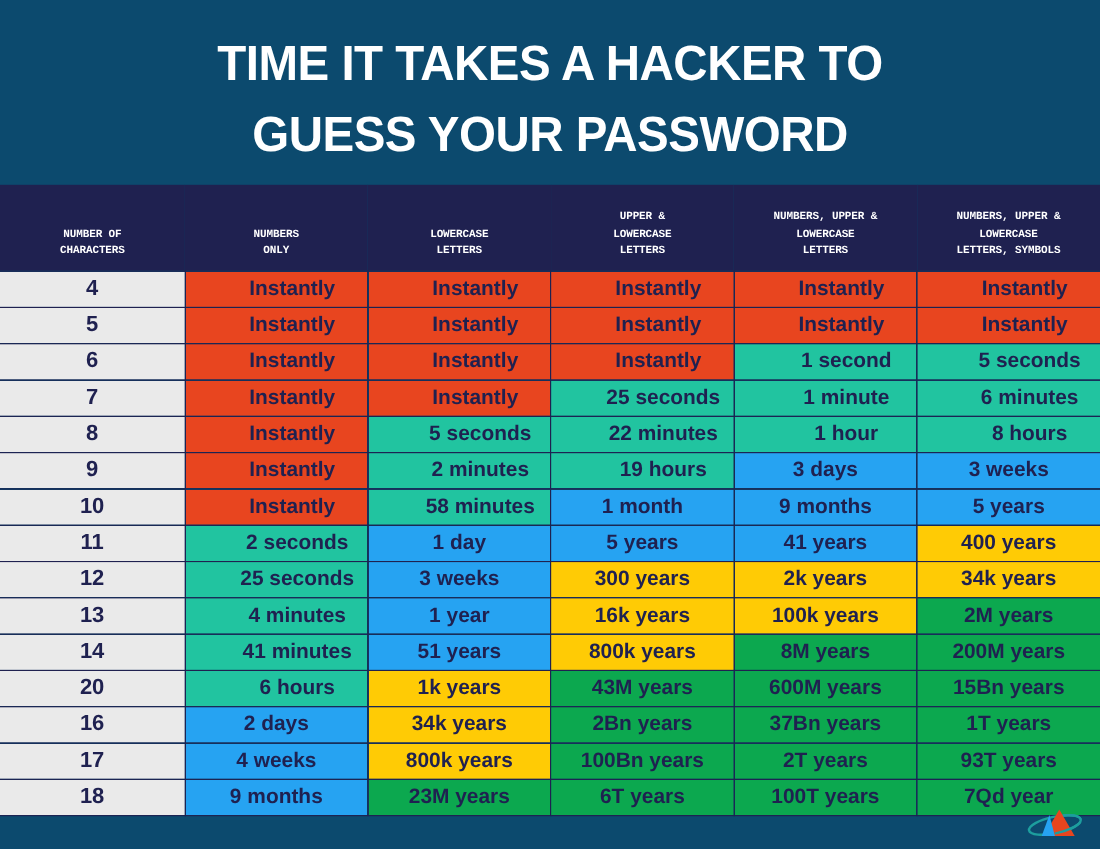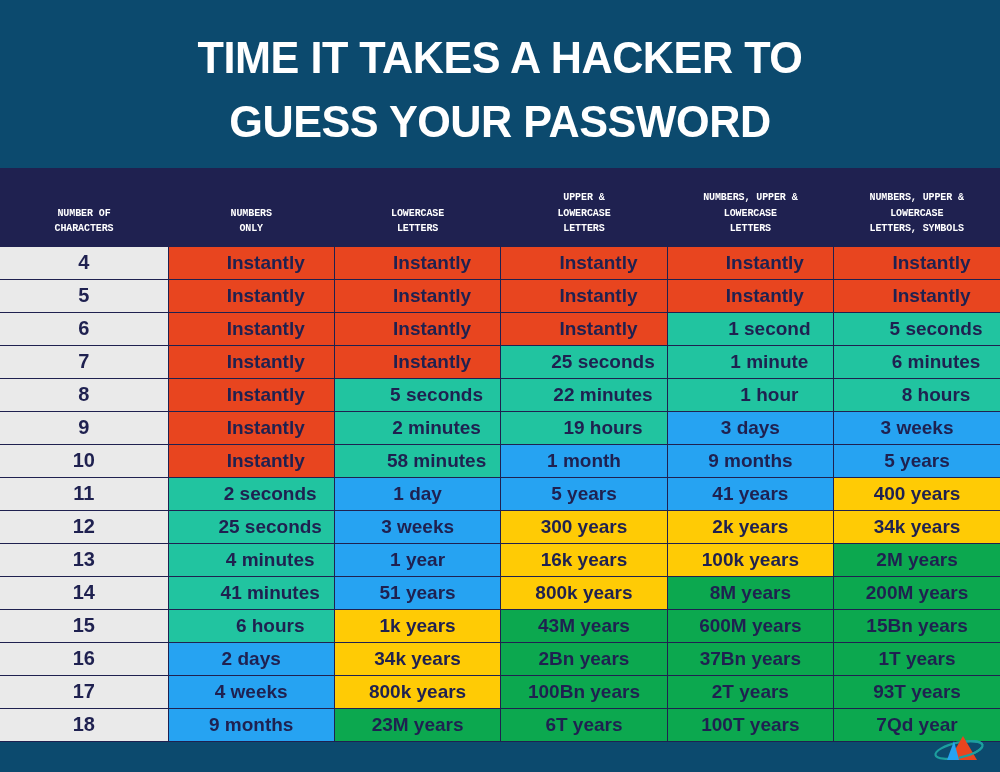--- a/index.html
+++ b/index.html
@@ -250,21 +250,21 @@
           </tr>
           <tr>
             <td class="chars">14</td>
             <td class="lvl-seconds">41 minutes</td>
             <td class="lvl-blue">51 years</td>
             <td class="lvl-yellow">800k years</td>
             <td class="lvl-green">8M years</td>
             <td class="lvl-green">200M years</td>
           </tr>
           <tr>
-            <td class="chars">15</td>
+            <td class="chars">20</td>
             <td class="lvl-seconds">6 hours</td>
             <td class="lvl-yellow">1k years</td>
             <td class="lvl-green">43M years</td>
             <td class="lvl-green">600M years</td>
             <td class="lvl-green">15Bn years</td>
           </tr>
           <tr>
             <td class="chars">16</td>
             <td class="lvl-blue">2 days</td>
             <td class="lvl-yellow">34k years</td>

